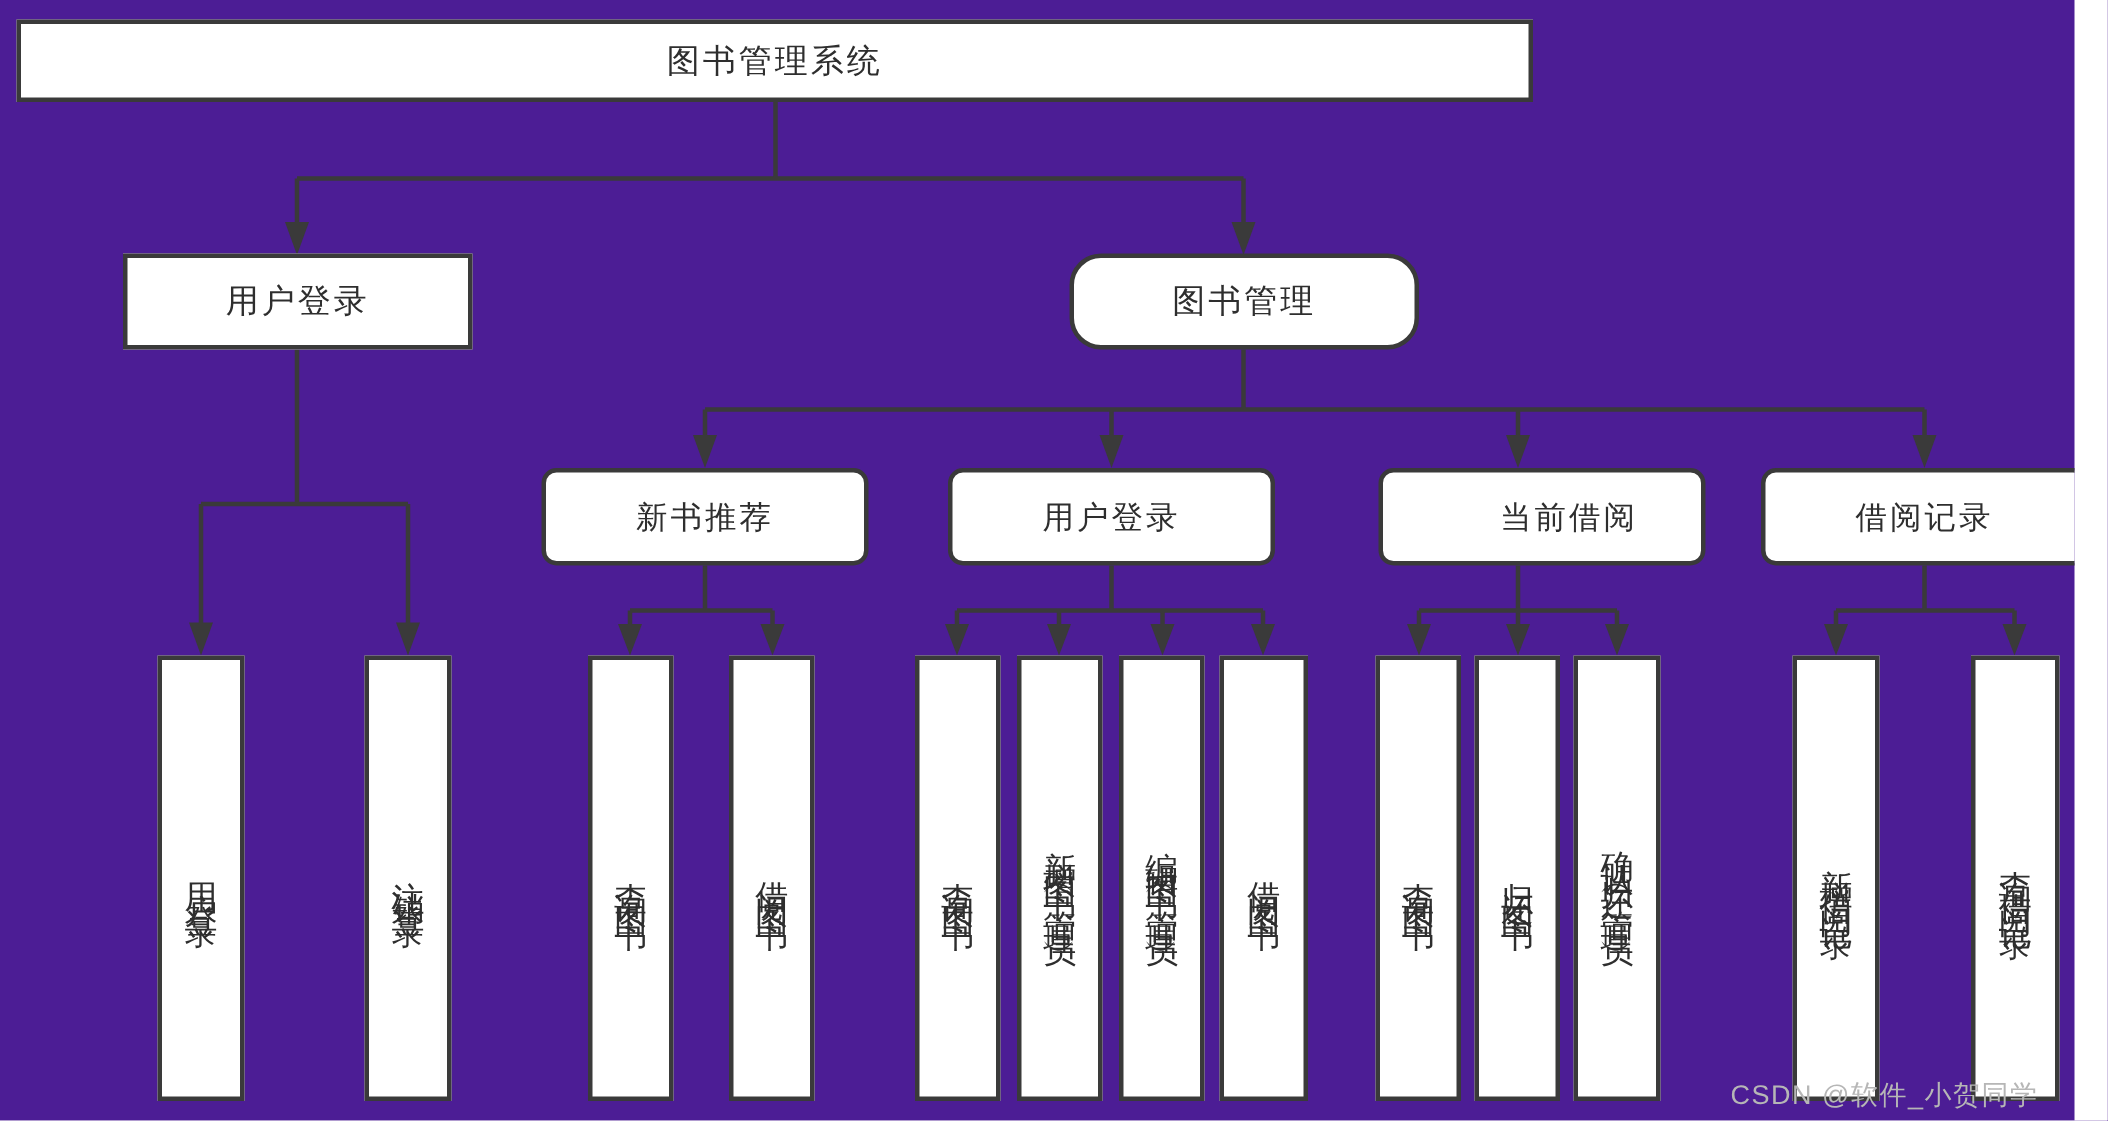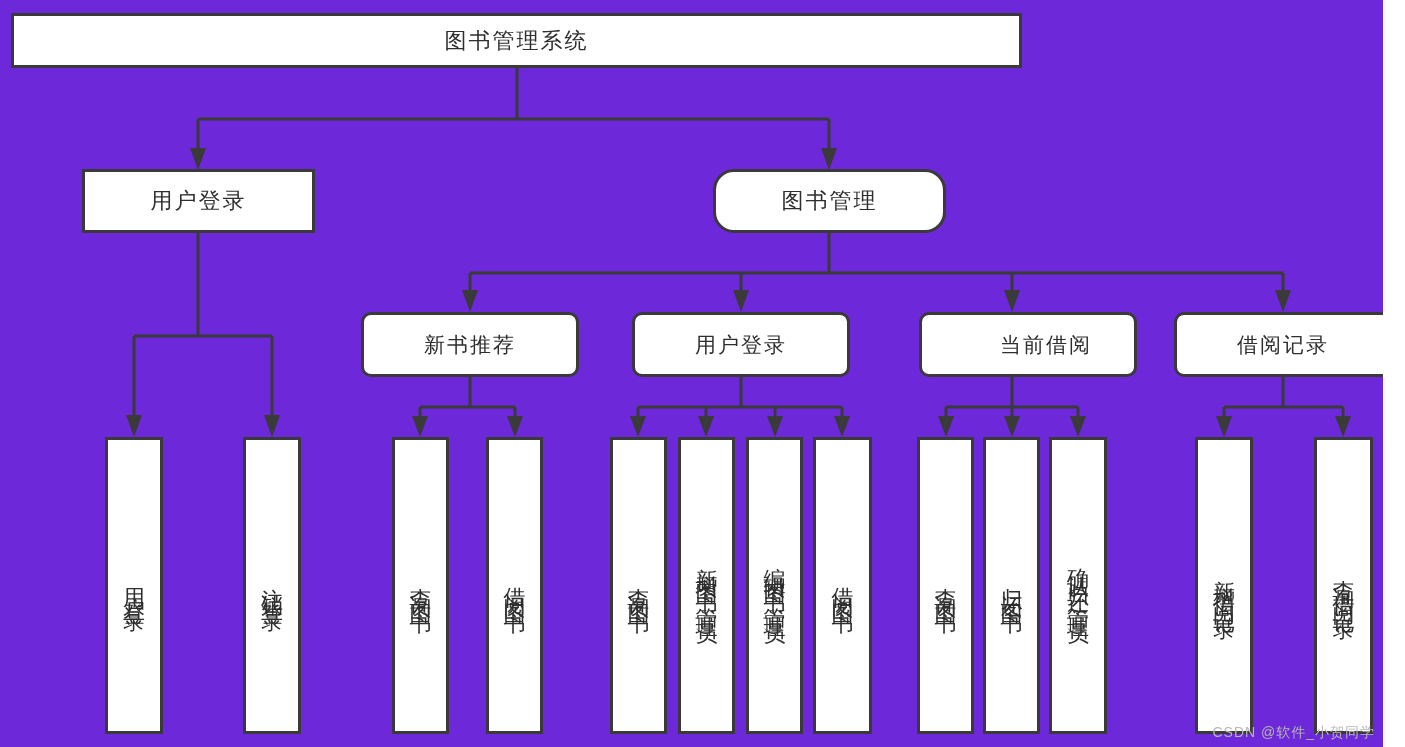--- a/index.html
+++ b/index.html
@@ -1,20 +1,20 @@
 <!DOCTYPE html>
 <html><head>
 <meta charset="utf-8">
 <style>
   html, body { margin: 0; padding: 0; background: #ffffff; }
   .canvas {
     position: relative;
     width: 1383px;
     height: 747px;
-    background: #6d28d9;
+    background: #4c1d95;
     font-family: "Liberation Sans", "DejaVu Sans", sans-serif;
     color: #2e2e2e;
     overflow: hidden;
   }
   svg.connectors {
     position: absolute;
     left: 0; top: 0;
     width: 1405px; height: 747px;
   }
   .node {
@@ -46,23 +46,23 @@
     writing-mode: vertical-rl;
     text-orientation: mixed;
     font-size: 22px;
     letter-spacing: 8px;
     color: #2e2e2e;
     line-height: 1;
     white-space: nowrap;
   }
   .watermark {
     position: absolute;
-    right: 8px;
+    right: 24px;
     bottom: 5px;
-    font-size: 14px;
+    font-size: 18px;
     color: #b6b6b6;
     letter-spacing: 1px;
     pointer-events: none;
   }
 </style>
 </head>
 <body>
 
 <div class="canvas">
 

